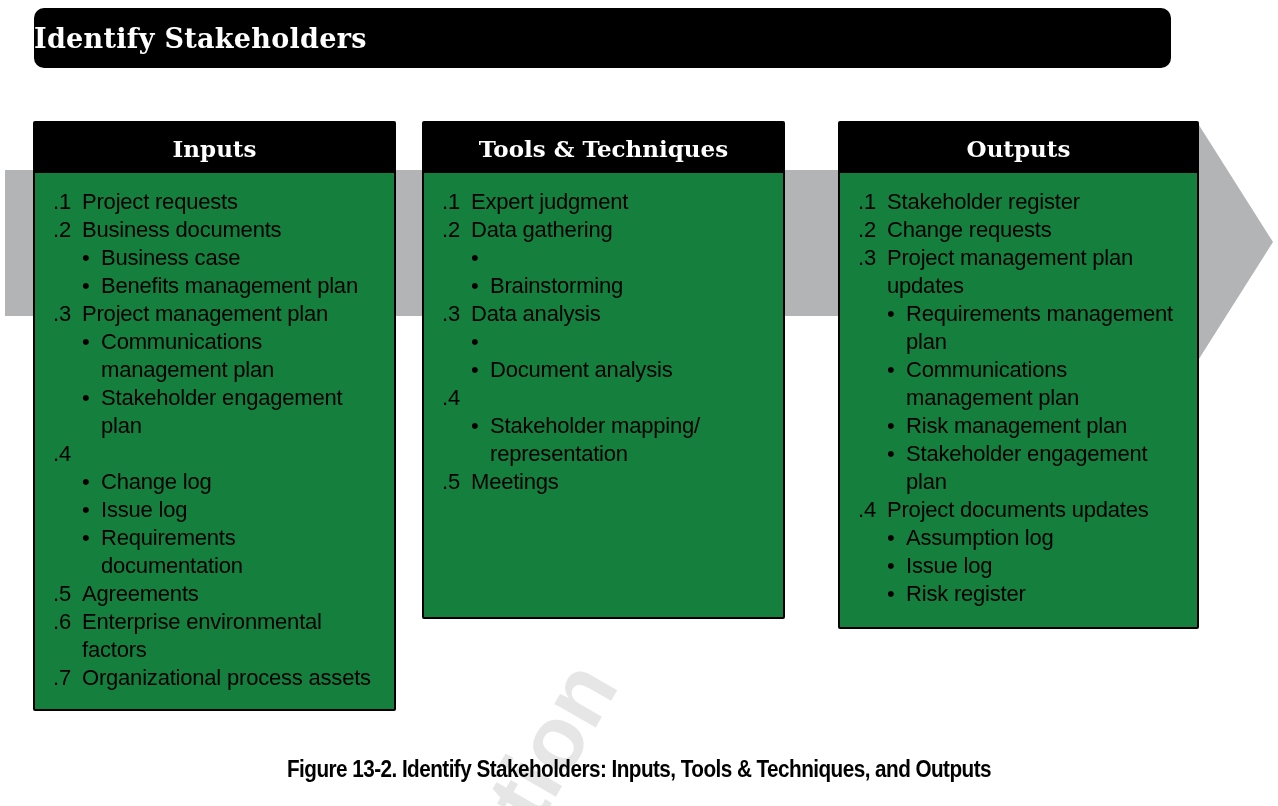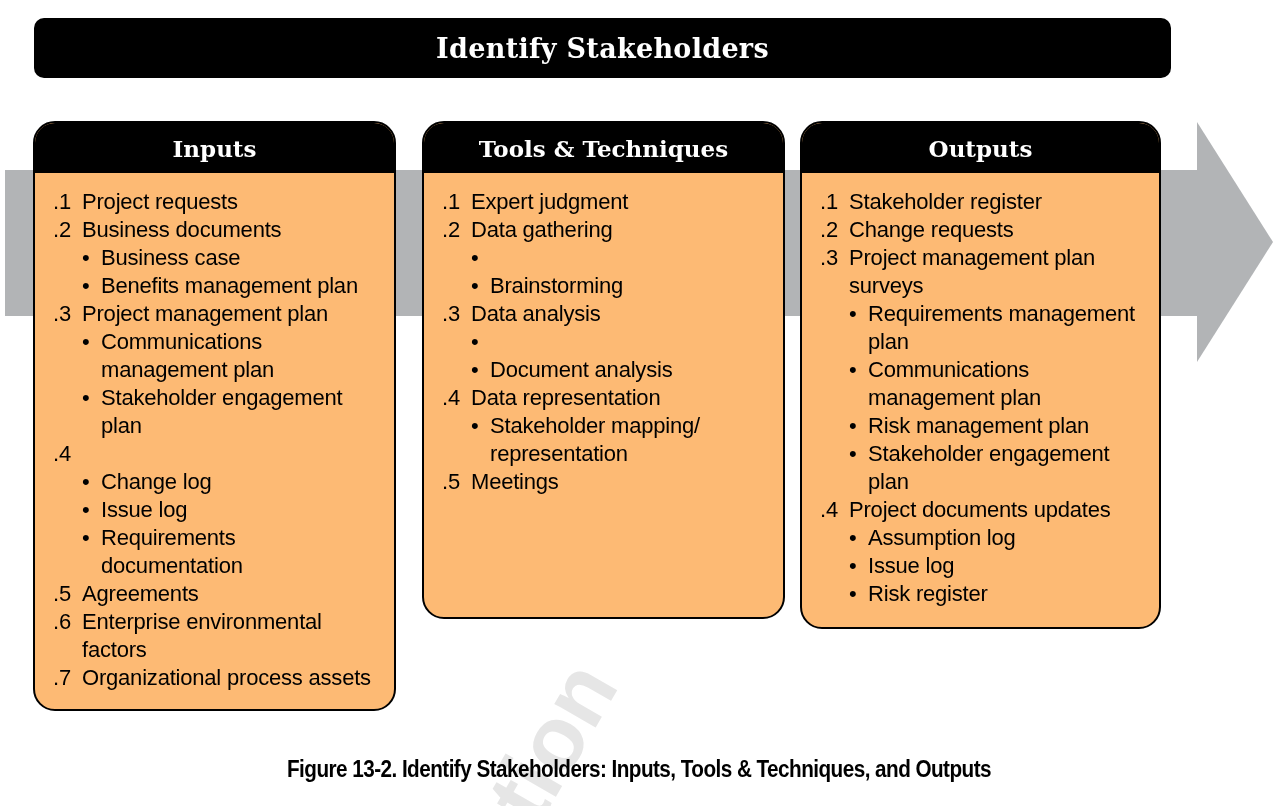--- a/index.html
+++ b/index.html
@@ -2,41 +2,41 @@
 <html><head>
 <meta charset="utf-8">
 <style>
   html, body { margin: 0; padding: 0; }
   body {
     width: 1278px; height: 806px; position: relative; overflow: hidden;
     background: #ffffff;
     font-family: "Liberation Sans", sans-serif;
   }
   .title-bar {
-    position: absolute; left: 34px; top: 18px; width: 1137px; height: 60px;
+    position: absolute; left: 34px; top: 8px; width: 1137px; height: 60px;
     background: #000; border-radius: 10px;
-    display: flex; align-items: center; justify-content: center;
+    display: flex; align-items: center; justify-content: flex-start;
   }
   .title-bar span {
     color: #fff; font-family: "DejaVu Serif", serif; font-weight: bold;
     font-size: 27px; letter-spacing: 0.3px;
   }
   .arrow-band {
     position: absolute; left: 5px; top: 170px; width: 1194px; height: 146px;
     background: #b2b4b6;
   }
   .arrow-head {
     position: absolute; left: 1197px; top: 122px; width: 0; height: 0;
     border-top: 120px solid transparent;
     border-bottom: 120px solid transparent;
     border-left: 76px solid #b2b4b6;
   }
   .box {
-    position: absolute; background: #fdba74;
-    border: 2.5px solid #000; border-radius: 22px; overflow: hidden;
+    position: absolute; background: #15803d;
+    border: 2.5px solid #000; border-radius: 2px; overflow: hidden;
     box-sizing: border-box;
   }
   .box-header {
     background: #000; height: 50px;
     display: flex; align-items: center; justify-content: center;
   }
   .box-header span {
     color: #fff; font-family: "DejaVu Serif", serif; font-weight: bold; font-size: 23px;
   }
   .box-body { padding: 15px 0 0 18px; }
@@ -159,49 +159,48 @@
       </div>
       <div class="sub">
         <span class="bullet">•</span>
       </div>
       <div class="sub">
         <span class="bullet">•</span>
         <span>Document analysis</span>
       </div>
       <div class="item">
         <span class="num">.4</span>
-        <span>Data representation</span>
       </div>
       <div class="sub">
         <span class="bullet">•</span>
         <span>Stakeholder mapping/ representation</span>
       </div>
       <div class="item">
         <span class="num">.5</span>
         <span>Meetings</span>
       </div>
     </div>
 </div>
 
-<div class="box" style="left:800px; top:121px; width:361px; height:508px;">
+<div class="box" style="left:838px; top:121px; width:361px; height:508px;">
   <div class="box-header">
     <span>Outputs</span>
   </div>
   <div class="box-body" id="outputs-body" style="width: 330px;">
       <div class="item">
         <span class="num">.1</span>
         <span>Stakeholder register</span>
       </div>
       <div class="item">
         <span class="num">.2</span>
         <span>Change requests</span>
       </div>
       <div class="item">
         <span class="num">.3</span>
-        <span>Project management plan surveys</span>
+        <span>Project management plan updates</span>
       </div>
       <div class="sub">
         <span class="bullet">•</span>
         <span>Requirements management plan</span>
       </div>
       <div class="sub">
         <span class="bullet">•</span>
         <span>Communications management plan</span>
       </div>
       <div class="sub">

